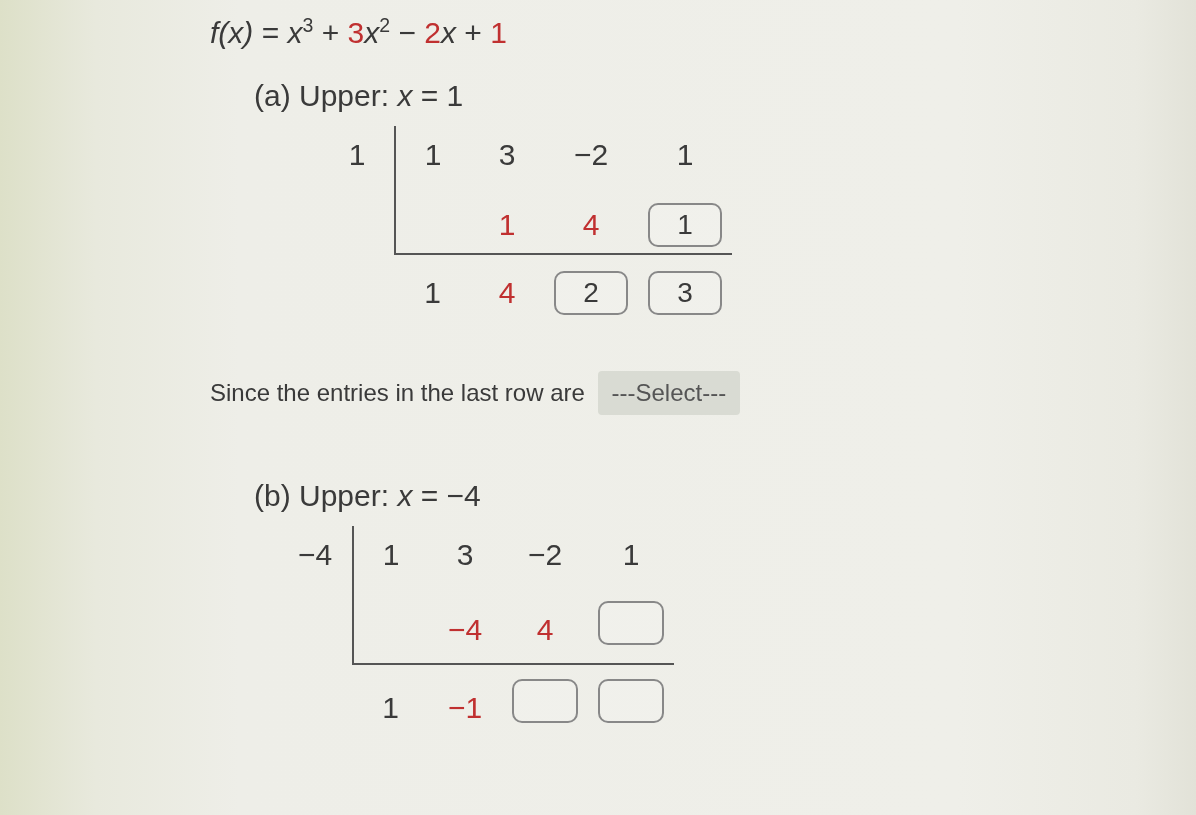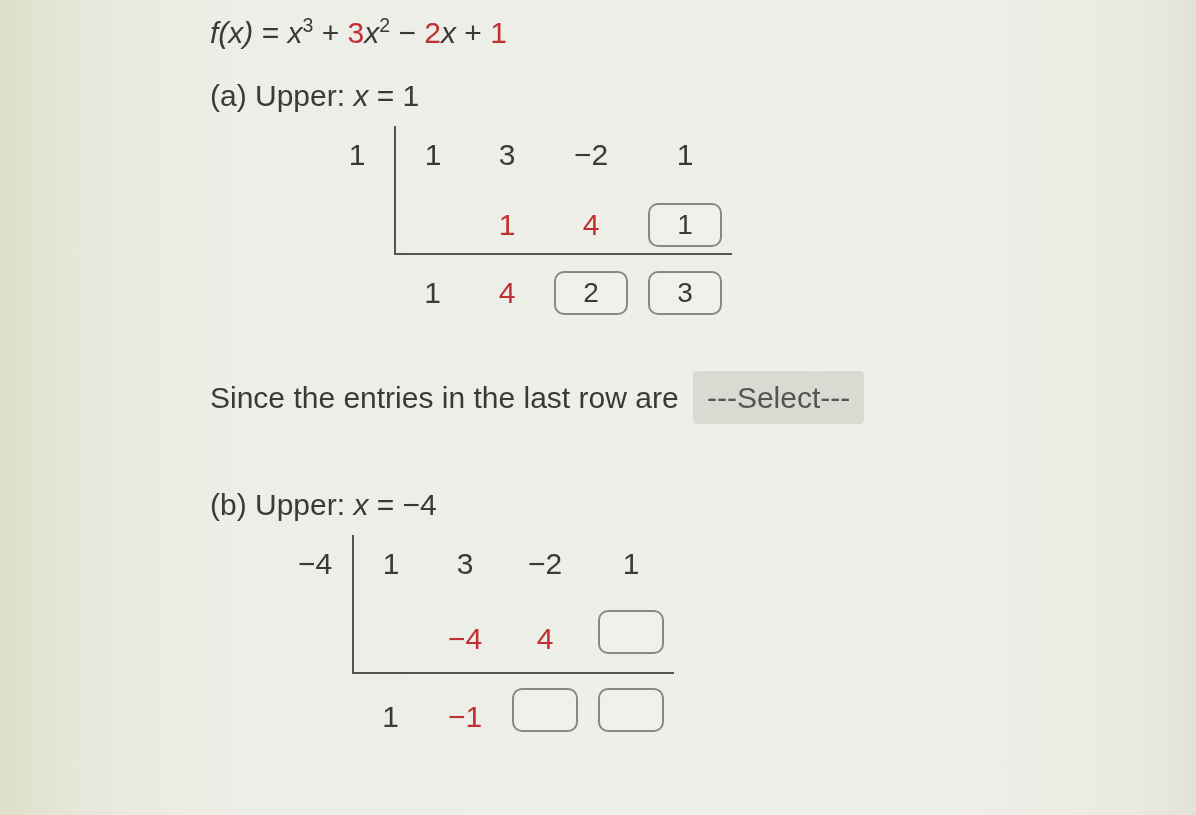--- a/index.html
+++ b/index.html
@@ -24,20 +24,21 @@
   .content {
     padding: 10px 26px 0 210px;
     font-size: 30px;
     line-height: 1.5;
   }
   .fx { font-style: italic; }
   .red { color: #c03030; }
   sup { font-size: 0.65em; vertical-align: super; }
   .part {
     margin-top: 18px;
+    margin-left: 44px;
   }
   .syn {
     margin-top: 8px;
     margin-left: 110px;
     font-size: 30px;
   }
   .syn table {
     border-collapse: collapse;
   }
   .syn td {
@@ -57,21 +58,21 @@
     border-radius: 10px;
     background: rgba(255,255,255,0.15);
     padding: 0 12px;
     text-align: center;
     font-size: 28px;
     color: #3a3a3a;
   }
   .empty { min-width: 30px; padding: 0 16px; }
   .since {
     margin-top: 50px;
-    font-size: 30px;
+    font-size: 24px;
   }
   .select-pill {
     display: inline-block;
     background: #d9dbd3;
     padding: 4px 14px;
     border-radius: 4px;
     color: #555;
     margin-left: 6px;
   }
   .partb { margin-top: 58px; }

